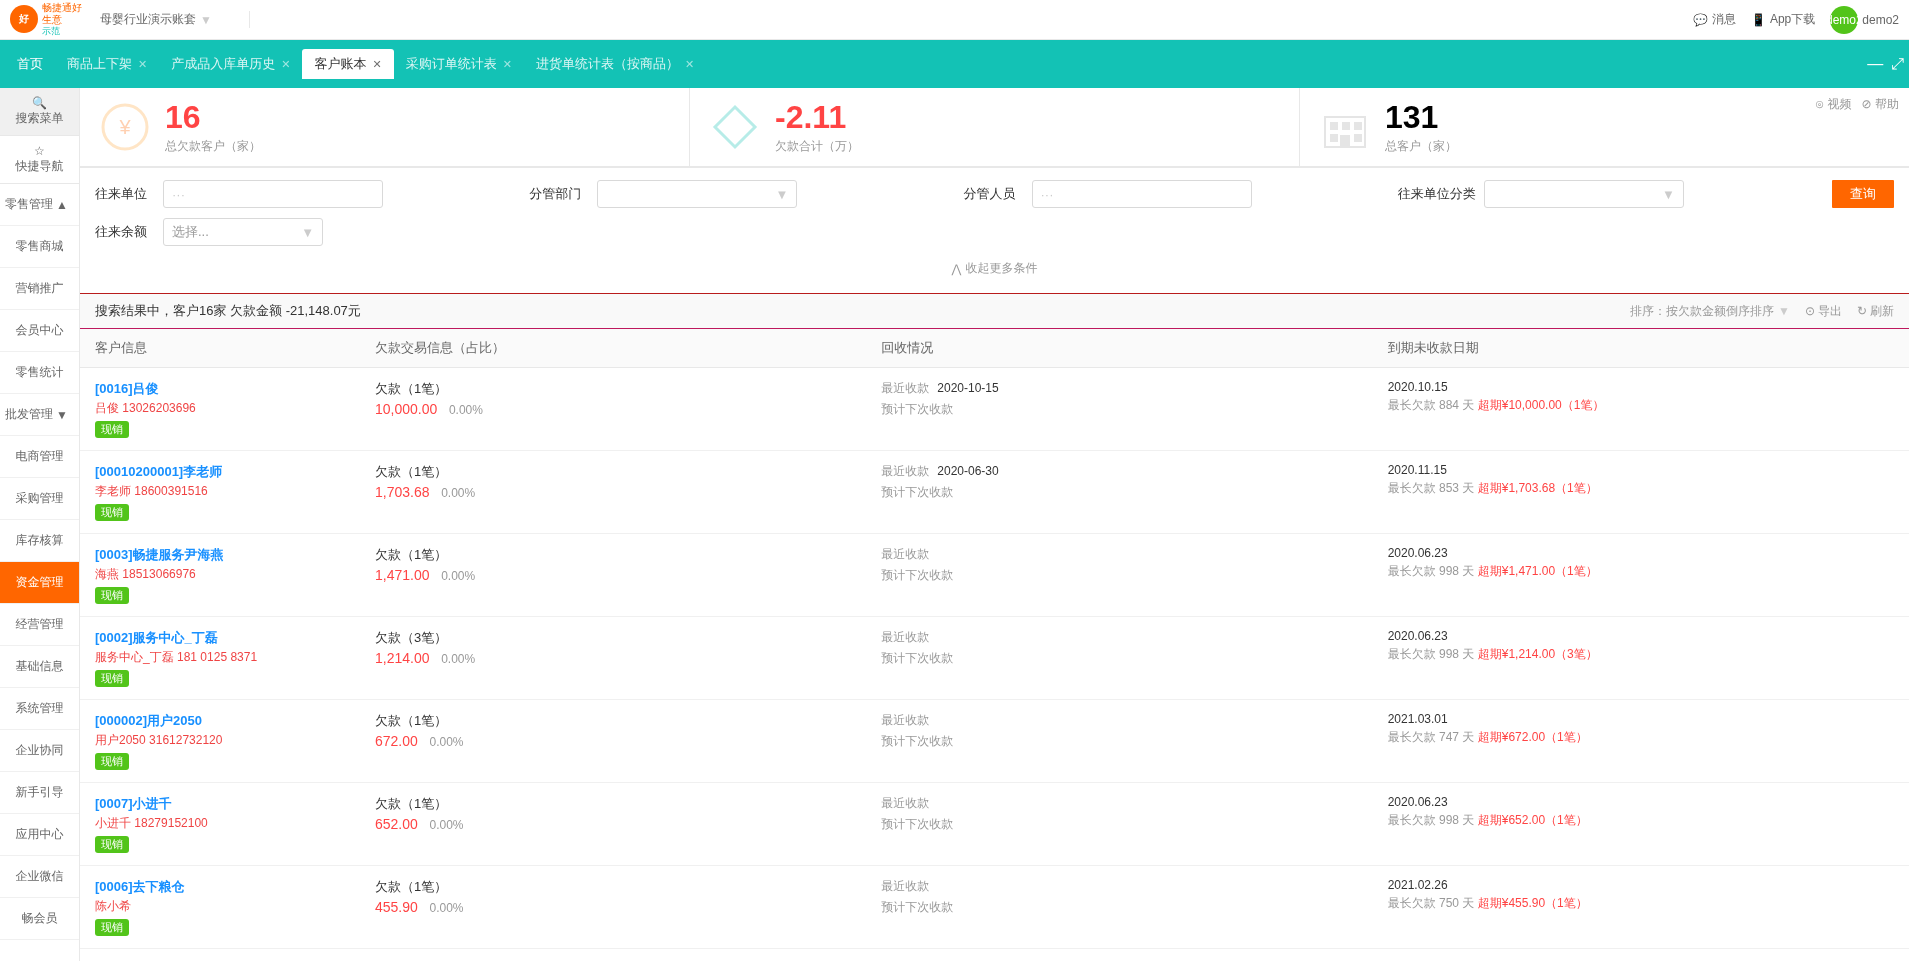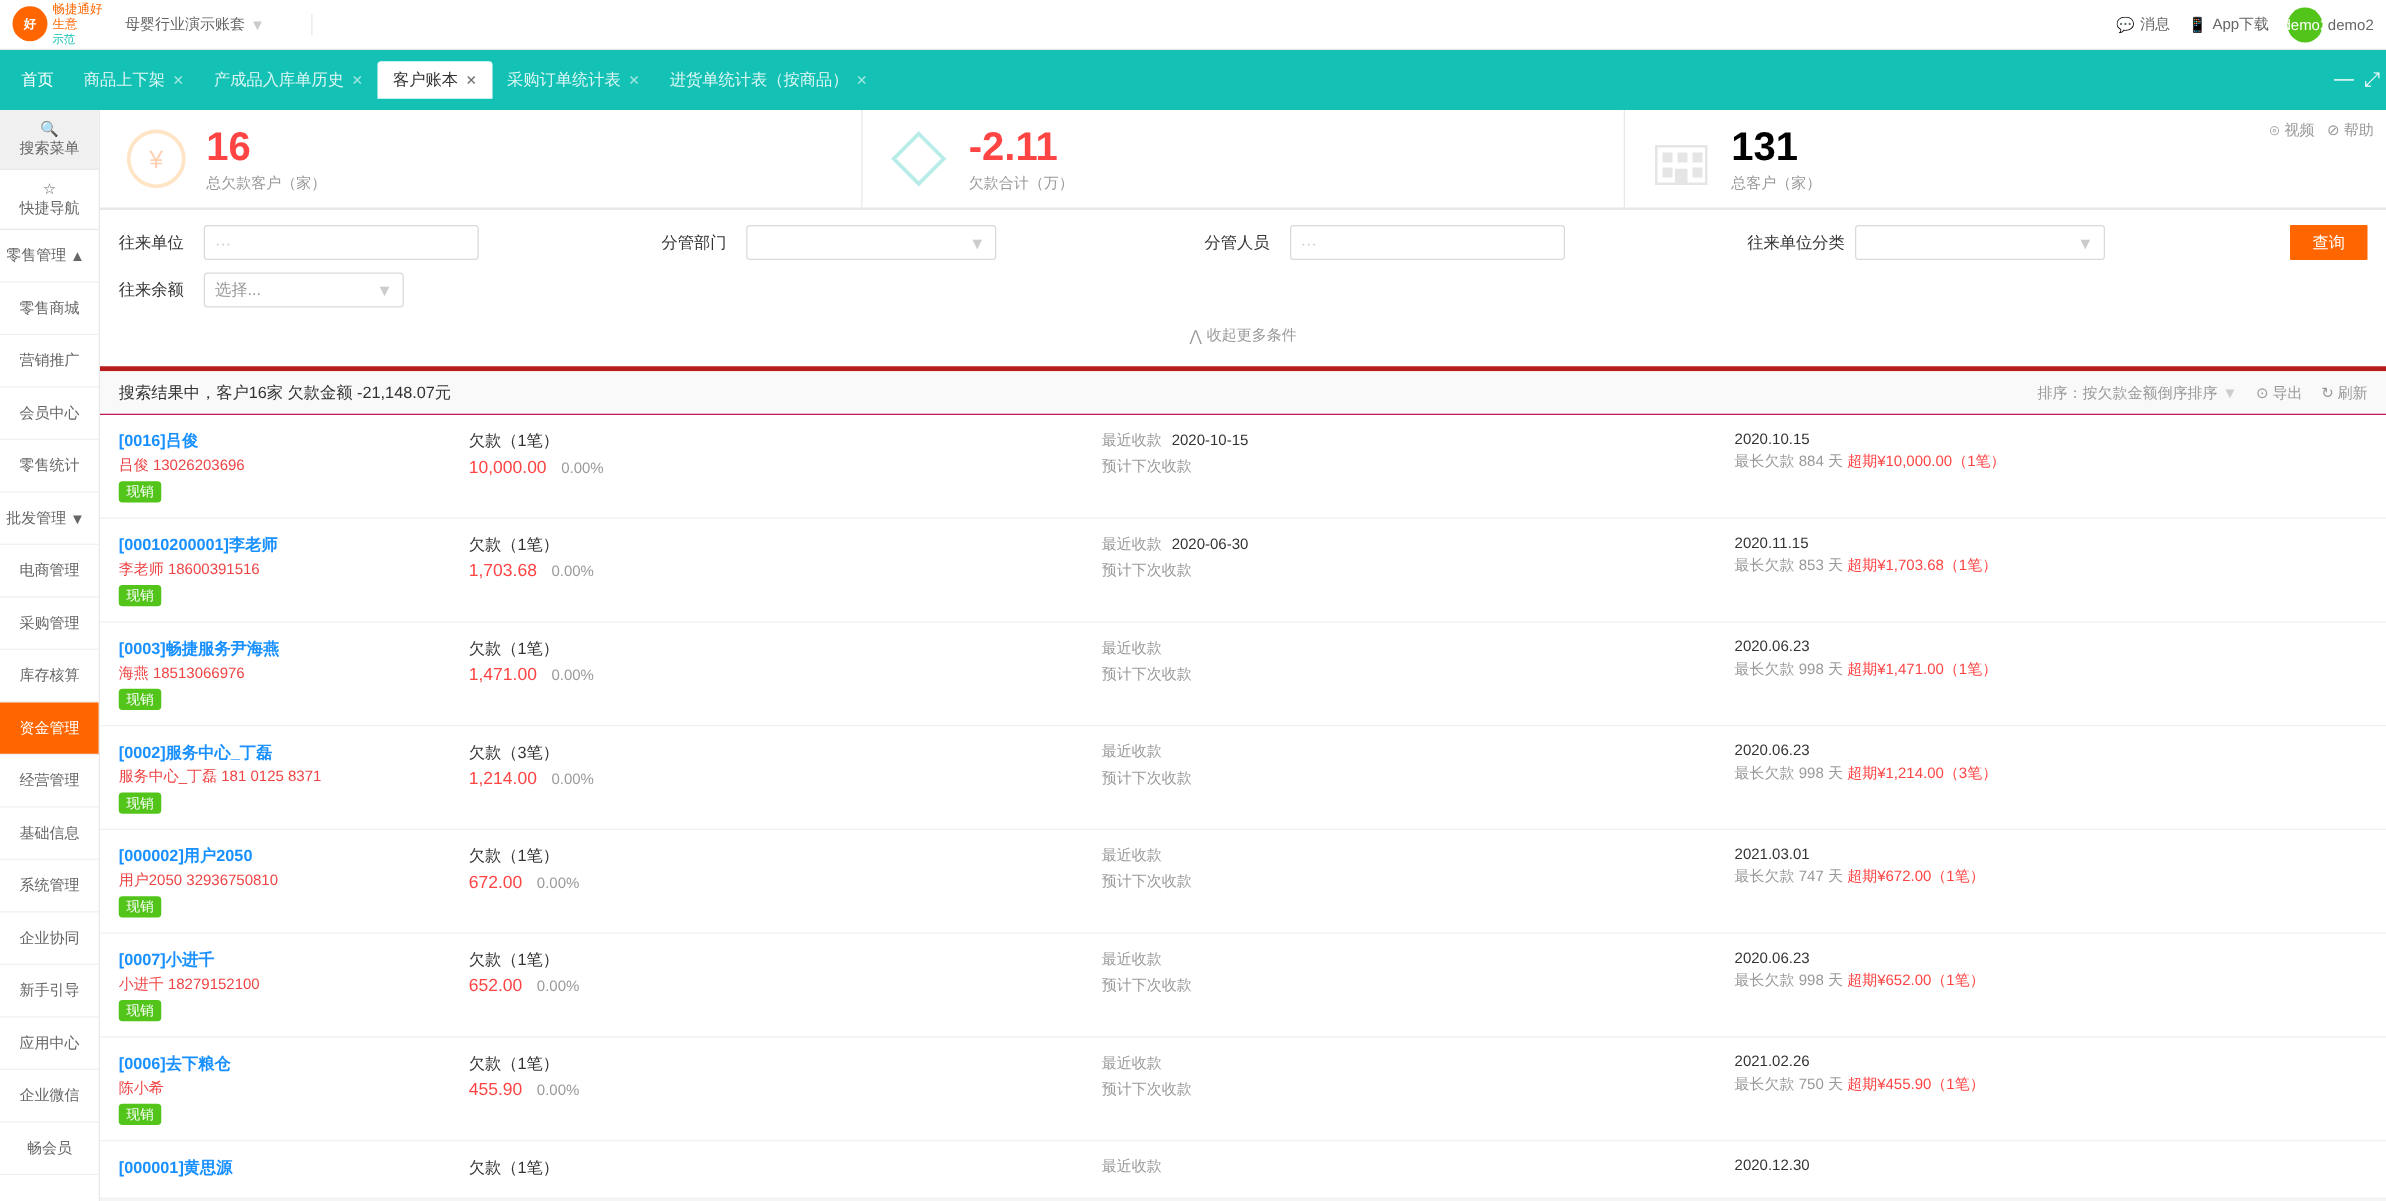--- a/index.html
+++ b/index.html
@@ -43,21 +43,21 @@
     .stat-icon { width: 50px; height: 50px; display: flex; align-items: center; justify-content: center; margin-right: 15px; opacity: 0.3; font-size: 40px; color: #ff6600; }
     .stat-icon.blue { color: #13c2b5; }
     .stat-icon.gray { color: #aaa; }
     .stat-number { font-size: 32px; font-weight: bold; color: #ff4444; }
     .stat-number.negative { color: #ff4444; }
     .stat-number.black { color: #000; font-weight: 900; }
     .stat-label { font-size: 12px; color: #999; margin-top: 2px; }
     .stat-top-right { position: absolute; top: 8px; right: 10px; display: flex; gap: 10px; font-size: 12px; color: #999; }
     
     
-    .filter-area { background: #fff; padding: 12px 15px; border-bottom: 4px solid #b91c1c; }
+    .filter-area { background: #fff; padding: 12px 15px; border-bottom: 1px solid #b91c1c; }
     .filter-row { display: flex; align-items: center; gap: 15px; margin-bottom: 10px; }
     .filter-item { display: flex; align-items: center; gap: 8px; flex: 1; }
     .filter-label { font-size: 13px; color: #333; white-space: nowrap; min-width: 60px; }
     .filter-input { flex: 1; border: 1px solid #d9d9d9; border-radius: 3px; padding: 4px 8px; font-size: 13px; display: flex; align-items: center; justify-content: space-between; background: #fff; cursor: pointer; min-width: 120px; max-width: 220px; height: 28px; }
     .filter-input.with-dots { color: #ccc; }
     .filter-btn { background: #ff6600; color: #fff; border: none; padding: 5px 18px; border-radius: 1px; cursor: pointer; font-size: 13px; }
     .collapse-btn { display: flex; align-items: center; justify-content: center; gap: 4px; font-size: 12px; color: #999; cursor: pointer; padding: 4px 0; }
     
     
     .result-bar { display: flex; align-items: center; justify-content: space-between; padding: 8px 15px; background: #f9f9f9; border-bottom: 1px solid #be185d; }
@@ -326,20 +326,26 @@
           <span>导出</span>
         </div>
         <div class="action-link">
           <span>↻</span>
           <span>刷新</span>
         </div>
       </div>
     </div>
 
     <div class="data-table">
+      <div class="table-header">
+        <div>客户信息</div>
+        <div>欠款交易信息（占比）</div>
+        <div>回收情况</div>
+        <div>到期未收款日期</div>
+      </div>
 
       <div class="table-row">
         <div class="customer-info">
           <div><a class="name-link">[0016]吕俊</a></div>
           <div class="contact">吕俊  13026203696</div>
           <span class="tag">现销</span>
         </div>
         <div class="debt-info">
           <div class="count">欠款（1笔）</div>
           <div>
@@ -422,21 +428,21 @@
         </div>
         <div class="overdue-info">
           <div class="date">2020.06.23</div>
           <div><span class="days">最长欠款 998 天</span> <span class="amount-link">超期¥1,214.00（3笔）</span></div>
         </div>
       </div>
 
       <div class="table-row">
         <div class="customer-info">
           <div><a class="name-link">[000002]用户2050</a></div>
-          <div class="contact">用户2050  32936750810</div>
+          <div class="contact">用户2050  31612732120</div>
           <span class="tag">现销</span>
         </div>
         <div class="debt-info">
           <div class="count">欠款（1笔）</div>
           <div>
             <span class="amount">672.00</span>
             <span class="ratio">0.00%</span>
           </div>
         </div>
         <div class="recovery-info">

